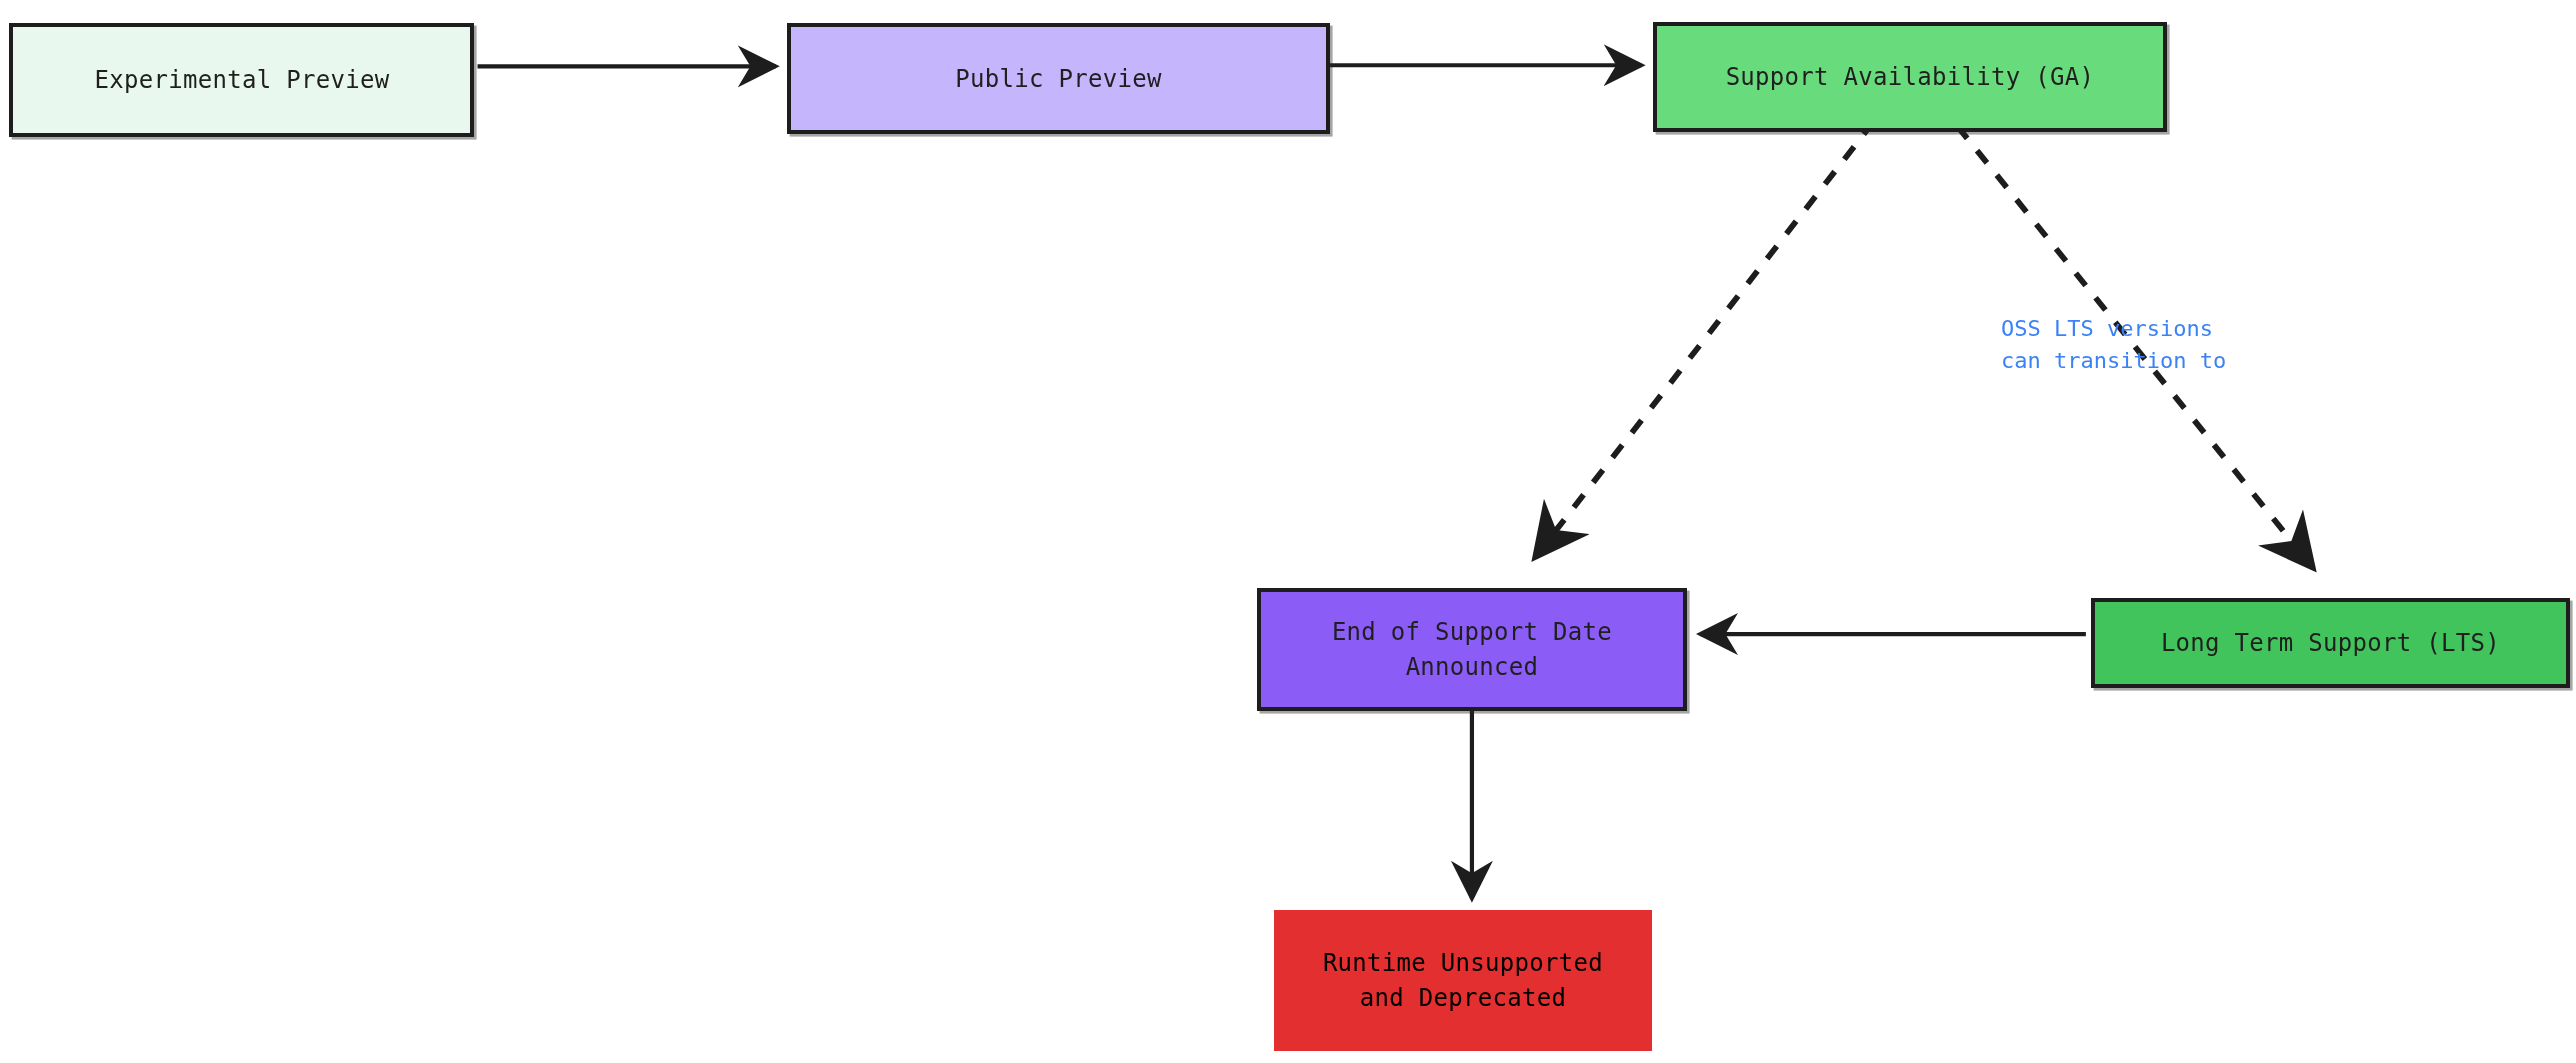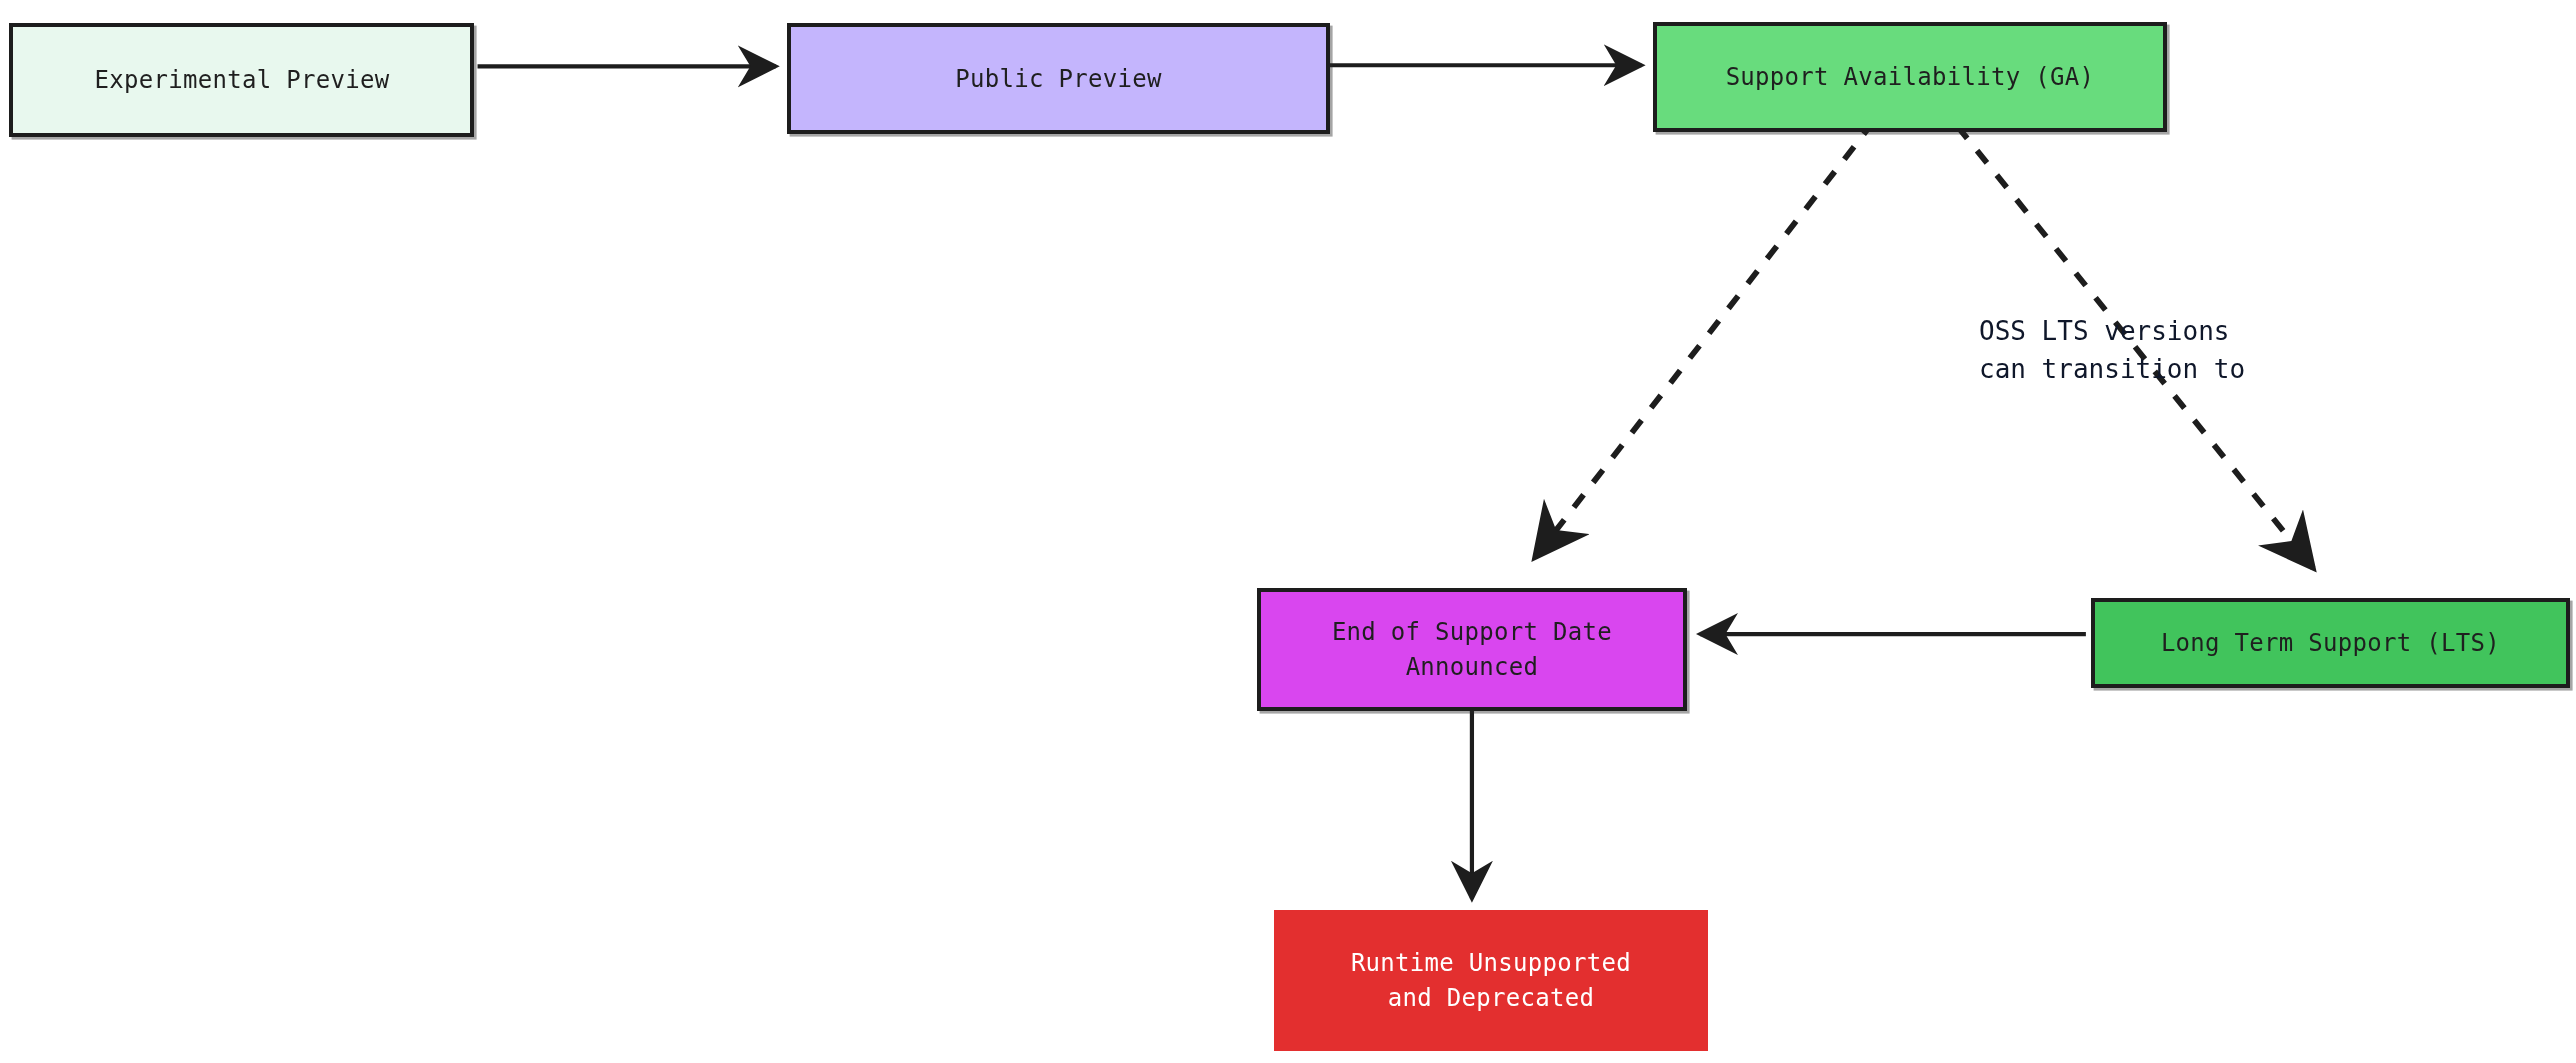--- a/index.html
+++ b/index.html
@@ -44,26 +44,27 @@
     border: 4.7px solid #1d1d1d;
     box-shadow: 2.6px 2.6px 0 0 rgba(40,40,40,0.42);
     margin-top: 14px;
   }
   .node-plain {
     border: none;
   }
   .edge-label {
     position: absolute;
     font-family: "DejaVu Sans Mono", "Liberation Mono", monospace;
-    font-size: 26px;
+    font-size: 22px;
     line-height: 1.45;
-    color: #0f172a;
+    color: #3b82f6;
     white-space: pre-line;
     text-align: left;
     background: transparent;
+    margin-left: 22px;
   }
 </style>
 </head>
 <body>
 
 <div id="diagram-root">
 
   <svg id="flow-svg" viewBox="0 0 4909 2027">
     <defs>
       <marker id="arrowhead" markerWidth="12" markerHeight="12" refX="9" refY="5" orient="auto" markerUnits="strokeWidth">
@@ -95,25 +96,25 @@
       <line x1="2805" y1="1335" x2="2805" y2="1712" stroke="#1d1d1d" stroke-width="8" marker-end="url(#arrowhead)"></line>
     </g>
   </svg>
 
   <div class="node-box node-bordered" style="left:9.4px; top:9.4px; width:465px; height:114px; background:#e8f8ee;">Experimental Preview</div>
 
   <div class="node-box node-bordered" style="left:787px; top:9.4px; width:543px; height:111px; background:#c4b5fd;">Public Preview</div>
 
   <div class="node-box node-bordered" style="left:1653px; top:7.9px; width:514px; height:110px; background:#68dc7d;">Support Availability (GA)</div>
 
-  <div class="node-box node-bordered" style="left:1257px; top:574px; width:430px; height:123px; background:#d946ef;">End of Support Date
+  <div class="node-box node-bordered" style="left:1257px; top:574px; width:430px; height:123px; background:#8b5cf6;">End of Support Date
 Announced</div>
 
   <div class="node-box node-bordered" style="left:2091px; top:584px; width:479px; height:90px; background:#41c45c;">Long Term Support (LTS)</div>
 
-  <div class="node-box node-plain" style="left:1274px; top:910px; width:434px; height:141px; background:#e32f2f; color:#ffffff;">Runtime Unsupported
+  <div class="node-box node-plain" style="left:1274px; top:910px; width:378px; height:141px; background:#e32f2f; color:#000000;">Runtime Unsupported
 and Deprecated</div>
 
   <div class="edge-label" style="left:1979px; top:313px;">OSS LTS versions
 can transition to</div>
 
 </div>
 
 
 </body></html>

